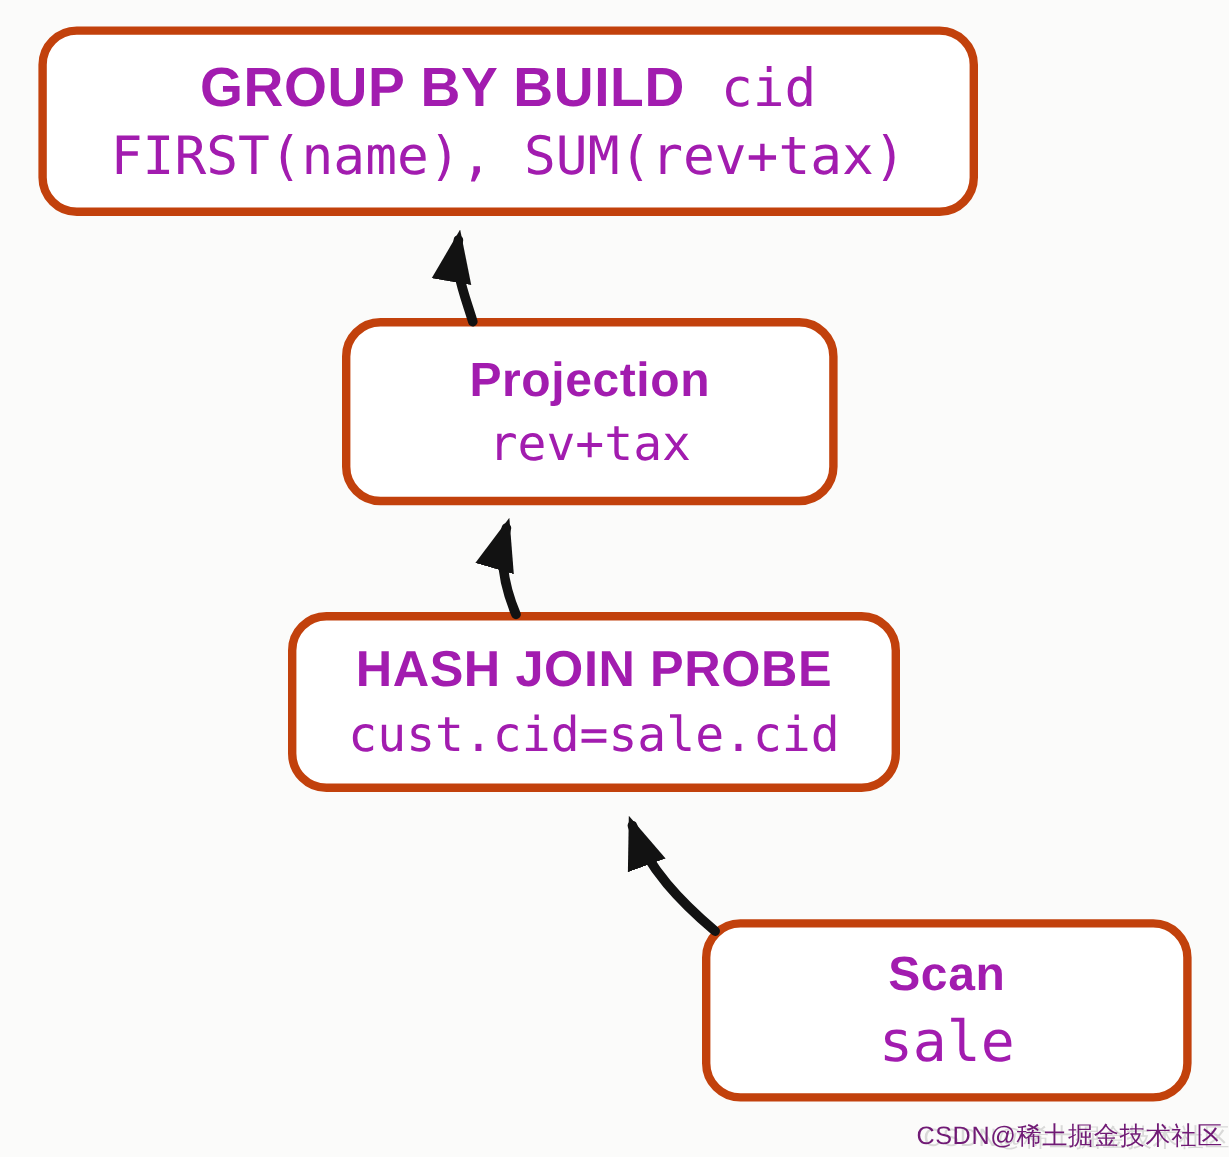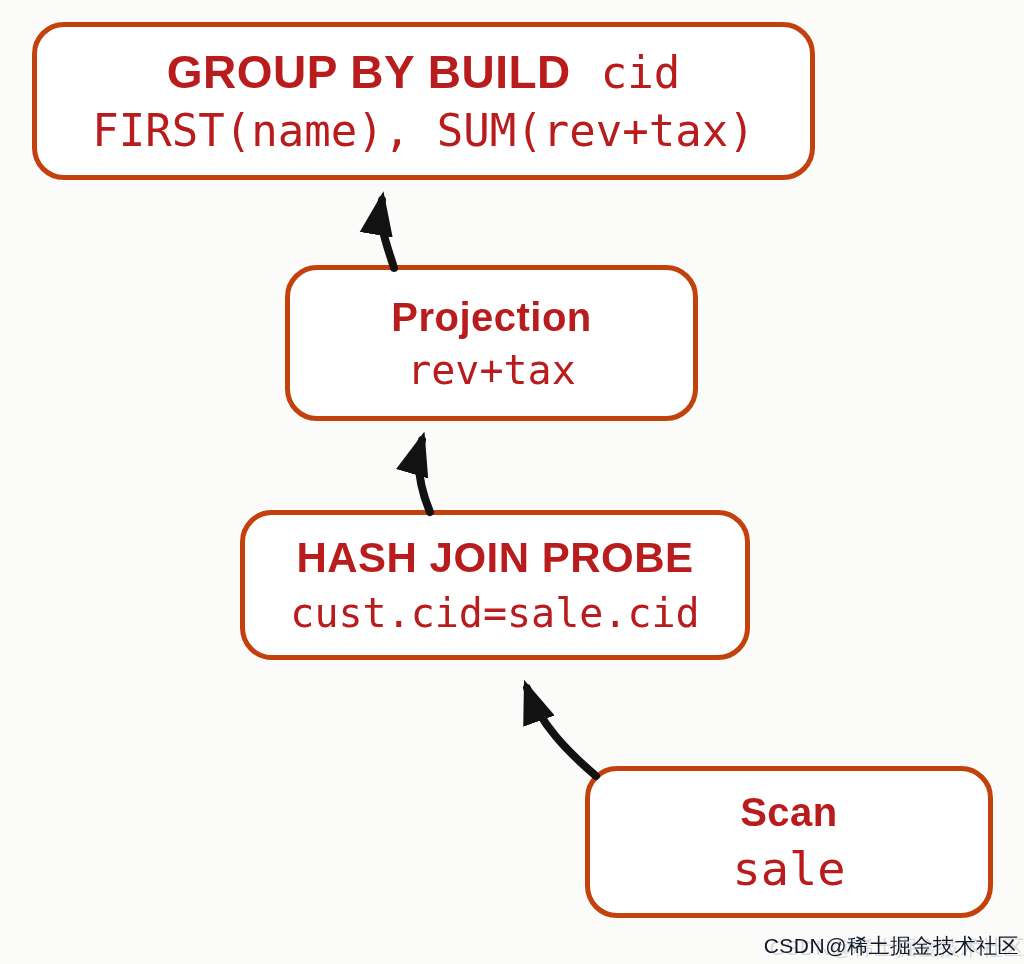--- a/index.html
+++ b/index.html
@@ -17,29 +17,29 @@
   .arrows {
     position: absolute; left: 0; top: 0;
     width: 1024px; height: 964px;
     pointer-events: none;
     z-index: 3;
   }
   .node {
     position: absolute;
     box-sizing: border-box;
     background: #ffffff;
-    border: 5px solid #c2410c;
+    border: 7px solid #c2410c;
     border-radius: 32px;
     display: flex;
     flex-direction: column;
     align-items: center;
     justify-content: center;
     gap: 9px;
     z-index: 2;
-    color: #b91c1c;
+    color: #a21caf;
   }
   .node .line1 {
     display: flex;
     align-items: baseline;
     white-space: nowrap;
     line-height: 1.1;
   }
   .t {
     font-weight: 700;
     font-family: "Liberation Sans", "DejaVu Sans", sans-serif;
@@ -73,21 +73,21 @@
     fill: none;
     stroke: #121212;
     stroke-width: 8;
     stroke-linecap: round;
   }
   .watermark {
     position: absolute;
     right: 5px;
     bottom: 4px;
     font-size: 21px;
-    color: #0f172a;
+    color: #701a75;
     text-shadow: 6px 2px 0 rgba(175,175,175,0.45);
     letter-spacing: 0.5px;
     z-index: 4;
     white-space: nowrap;
   }
 </style>
 </head>
 <body>
 
 <div class="canvas">

